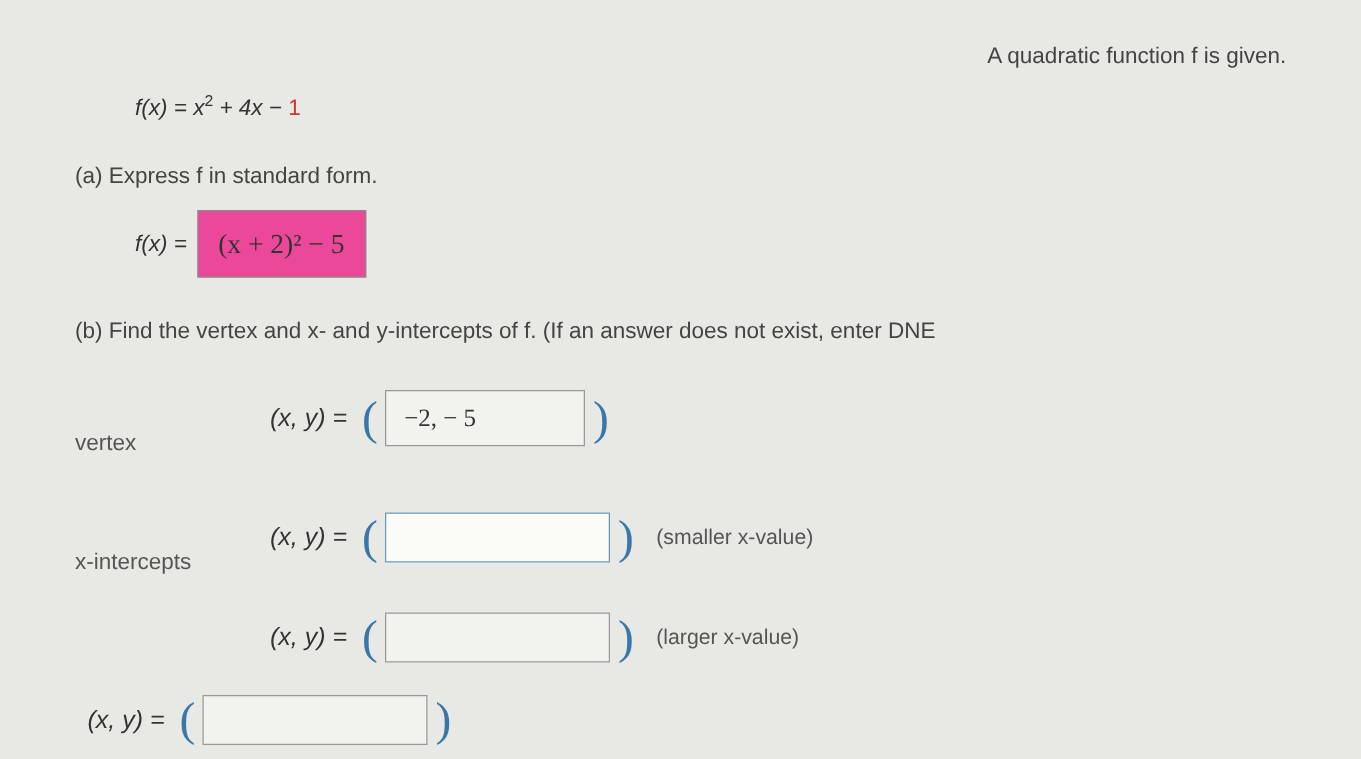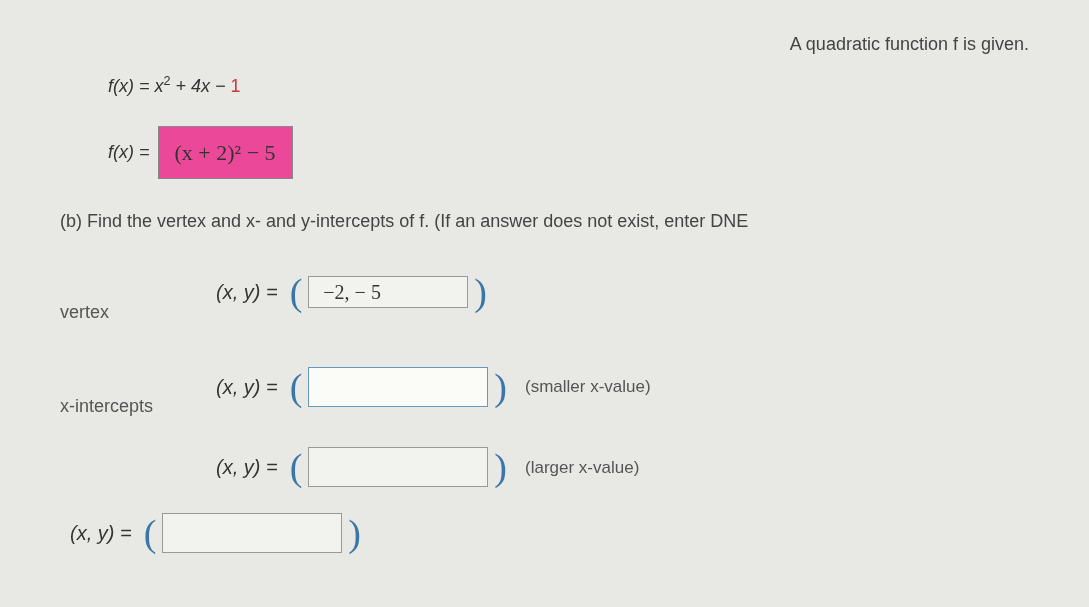--- a/index.html
+++ b/index.html
@@ -63,21 +63,21 @@
       font-family: 'Times New Roman', serif;
       line-height: 1;
       font-weight: 300;
     }
     .value-box {
       border: 1px solid #999;
       padding: 6px 14px;
       font-size: 20px;
       background: #f2f2ee;
       min-width: 160px;
-      height: 32px;
+      height: 45px;
       font-family: 'Times New Roman', serif;
       display: inline-flex;
       align-items: center;
     }
     .input-box {
       border: 1px solid #6699bb;
       padding: 6px 10px;
       font-size: 18px;
       background: #fbfbf8;
       width: 180px;
@@ -102,20 +102,21 @@
 <body>
 
 <div class="content">
 
   <p class="intro">A quadratic function f is given.</p>
 
   <div class="equation">
     <span class="fx">f(x) = </span><span class="italic">x</span><sup>2</sup><span class="italic"> + 4x − </span><span class="const-neg">1</span>
   </div>
 
+  <p class="part-label">(a) Express f in standard form.</p>
 
   <div class="standard-row">
     <span class="fx-label">f(x) =</span>
     <span class="answer-box">(x + 2)² − 5</span>
   </div>
 
   <p class="part-b-intro">(b) Find the vertex and x- and y-intercepts of f. (If an answer does not exist, enter DNE</p>
 
   <div class="row">
     <span class="row-label">vertex</span>

